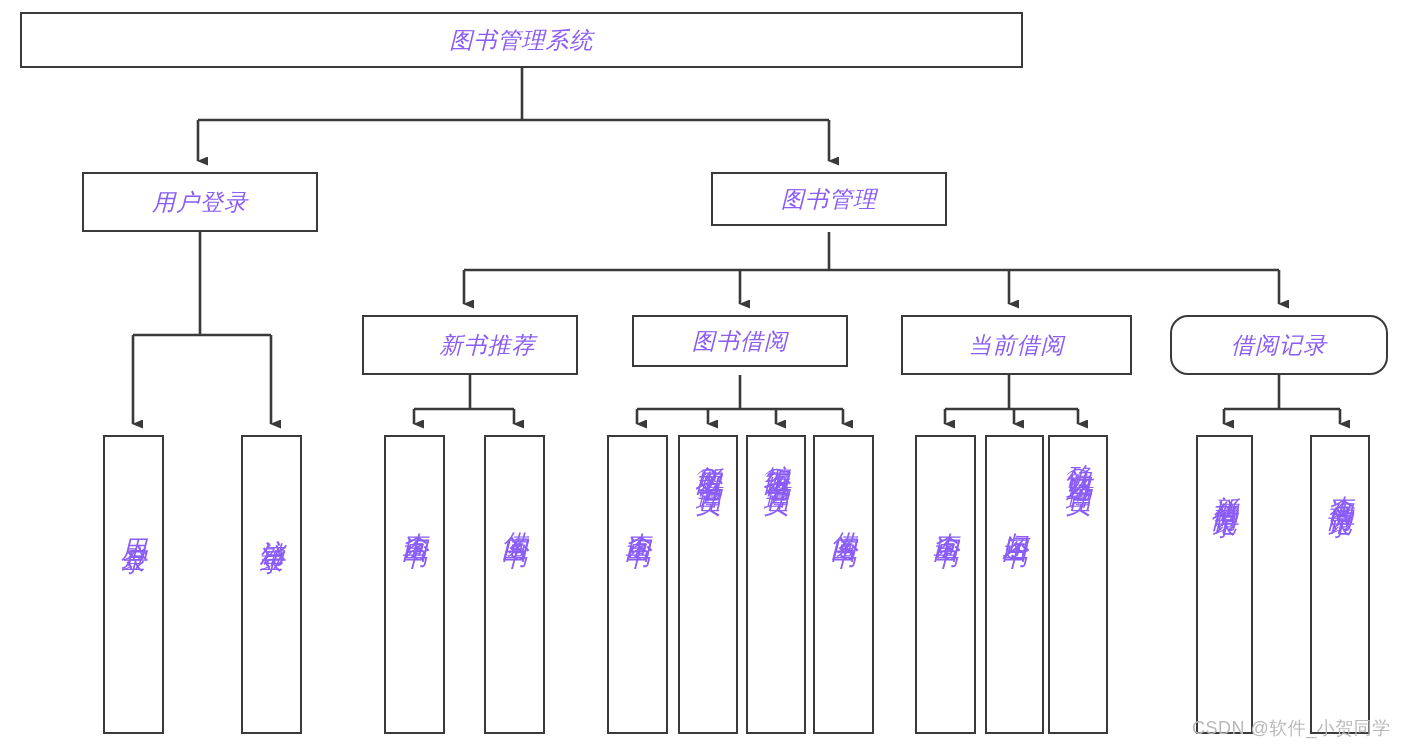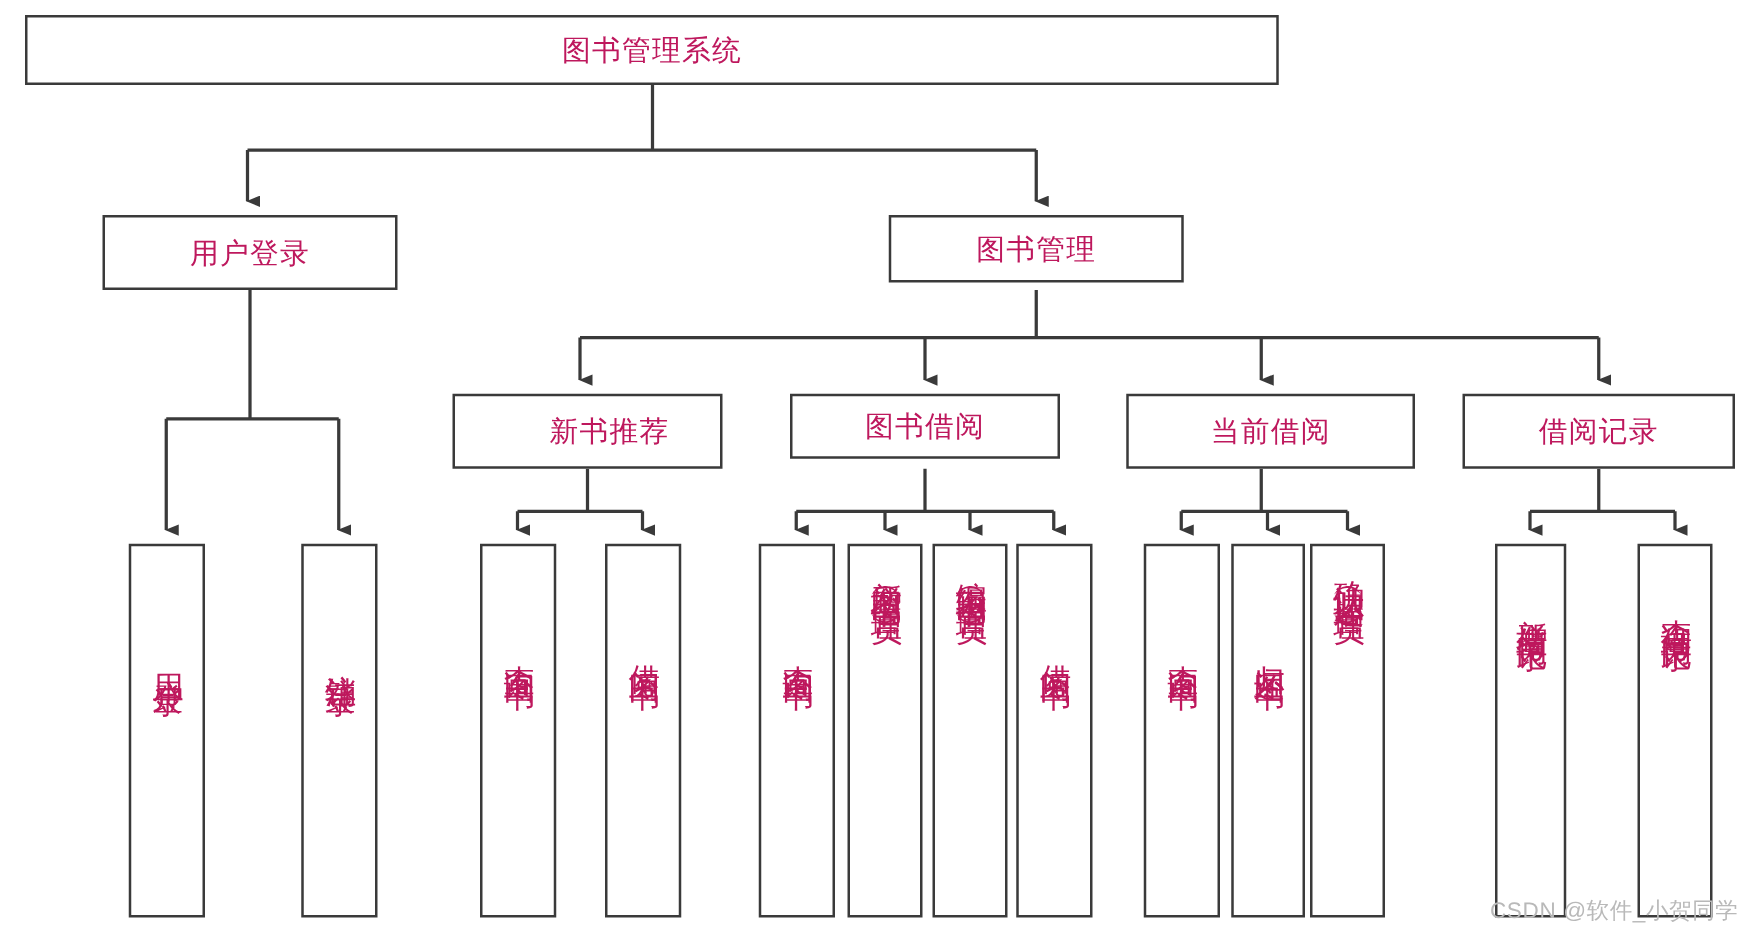--- a/index.html
+++ b/index.html
@@ -25,21 +25,22 @@
     height: 747px;
   }
   .node {
     position: absolute;
     box-sizing: border-box;
     border: 2px solid #3a3a3a;
     background: #ffffff;
     display: flex;
     align-items: center;
     justify-content: center;
-    color: #be185d;
+    color: #8b5cf6;
+    font-style: italic;
   }
   .node-label {
     display: block;
     text-align: center;
     line-height: 1.16;
     white-space: nowrap;
   }
   .node.horizontal .node-label {
     font-size: 23px;
     letter-spacing: 1px;
@@ -128,21 +129,21 @@
       </div>
       <div class="node horizontal" style="left: 362px; top: 315px; width: 216px; height: 60px; border-color: rgb(58, 58, 58); background: rgb(255, 255, 255); padding-left: 35px;">
         <span class="node-label">新书推荐</span>
       </div>
       <div class="node horizontal" style="left: 632px; top: 315px; width: 216px; height: 52px; border-color: rgb(58, 58, 58); background: rgb(255, 255, 255);">
         <span class="node-label">图书借阅</span>
       </div>
       <div class="node horizontal" style="left: 901px; top: 315px; width: 231px; height: 60px; border-color: rgb(58, 58, 58); background: rgb(255, 255, 255);">
         <span class="node-label">当前借阅</span>
       </div>
-      <div class="node horizontal" style="left: 1170px; top: 315px; width: 218px; height: 60px; border-color: rgb(58, 58, 58); background: rgb(255, 255, 255);">
+      <div class="node horizontal" style="left: 1170px; top: 315px; width: 218px; height: 60px; border-color: rgb(58, 58, 58); background: rgb(255, 255, 255); border-radius: 18px;">
         <span class="node-label">借阅记录</span>
       </div>
       <div class="node vertical" style="left: 103px; top: 435px; width: 61px; height: 299px; border-color: rgb(58, 58, 58); background: rgb(255, 255, 255); padding-top: 82px;">
         <span class="node-label">用户登录</span>
       </div>
       <div class="node vertical" style="left: 241px; top: 435px; width: 61px; height: 299px; border-color: rgb(58, 58, 58); background: rgb(255, 255, 255); padding-top: 82px;">
         <span class="node-label">注销登录</span>
       </div>
       <div class="node vertical" style="left: 384px; top: 435px; width: 61px; height: 299px; border-color: rgb(58, 58, 58); background: rgb(255, 255, 255); padding-top: 75px;">
         <span class="node-label">查询图书</span>

